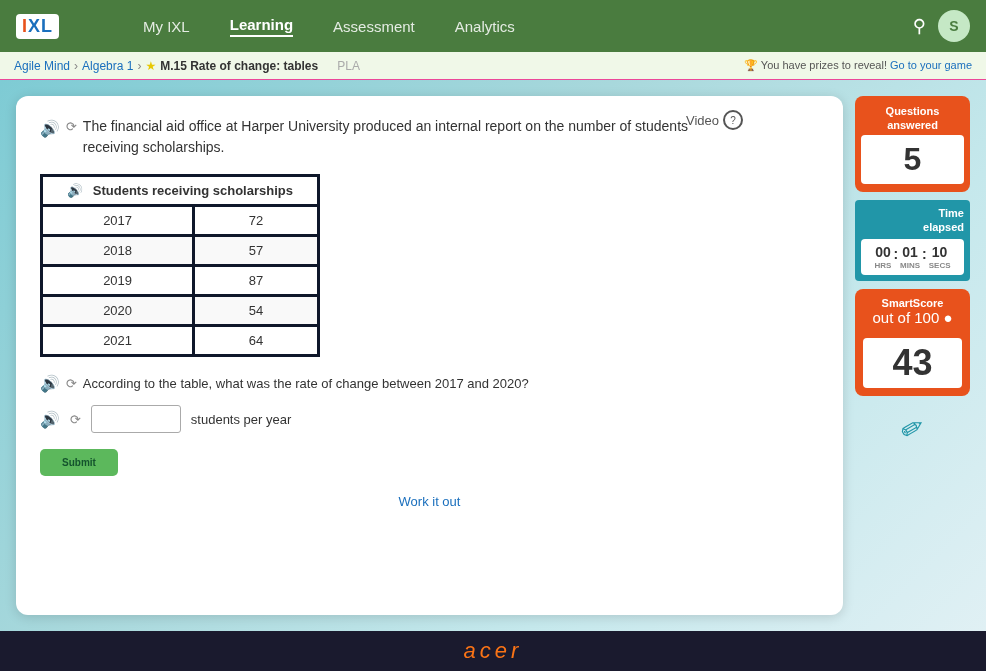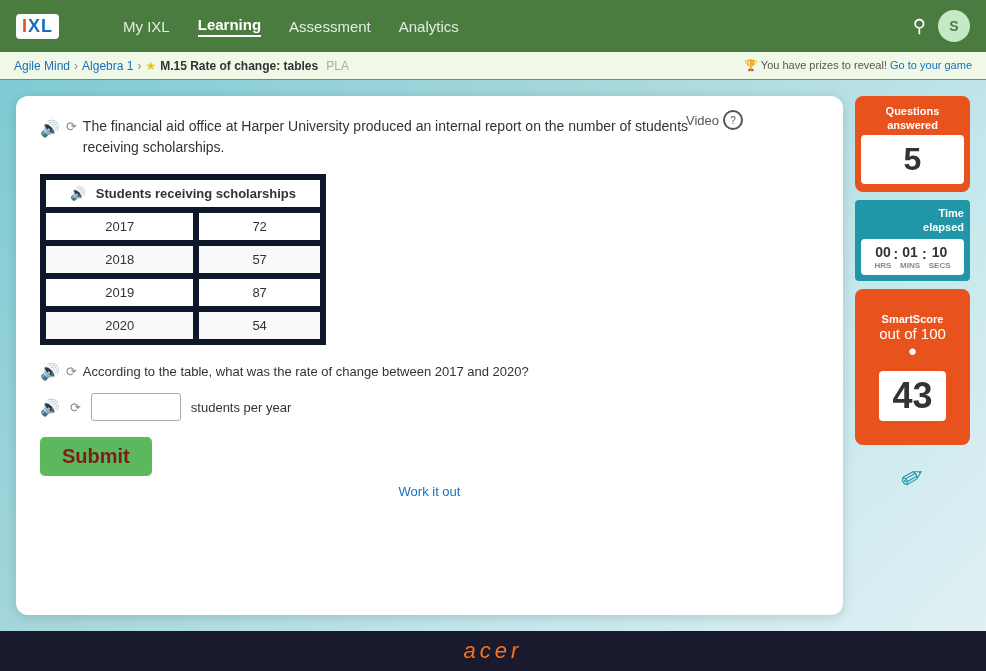--- a/index.html
+++ b/index.html
@@ -25,22 +25,22 @@
       padding: 2px 6px;
       border-radius: 4px;
       font-weight: 900;
       font-size: 18px;
       color: #1a6fbd;
       letter-spacing: 1px;
     }
     .logo-box span { color: #e8521c; }
     .nav-links {
       display: flex;
-      gap: 28px;
-      margin-left: 40px;
+      gap: 40px;
+      margin-left: 60px;
       align-items: center;
     }
     .nav-link {
       color: rgba(255,255,255,0.85);
       font-size: 15px;
       cursor: pointer;
       text-decoration: none;
     }
     .nav-link.active {
       color: white;
@@ -84,21 +84,21 @@
       justify-content: space-between;
       font-size: 12px;
       color: #555;
       height: 28px;
     }
     .breadcrumb-left { display: flex; align-items: center; gap: 4px; }
     .breadcrumb-link { color: #1a6fbd; cursor: pointer; text-decoration: none; }
     .breadcrumb-sep { color: #888; }
     .breadcrumb-star { color: #e8c800; }
     .breadcrumb-current { color: #333; font-weight: bold; }
-    .breadcrumb-pla { color: #aaa; margin-left: 4px; }
+    .breadcrumb-pla { color: #aaa; margin-left: 15px; }
     .prizes-text { color: #555; font-size: 11px; }
     .prizes-link { color: #1a6fbd; cursor: pointer; }
 
     
     .main-area {
       background: linear-gradient(135deg, #7ecbd4 0%, #a8d8dc 40%, #c5e8ec 70%, #e0f0f4 100%);
       height: calc(671px - 52px - 28px - 40px);
       display: flex;
       padding: 16px;
       gap: 12px;
@@ -186,21 +186,21 @@
       background: #2196a8;
       color: white;
       padding: 7px 24px;
       text-align: center;
       font-weight: bold;
       border: 1px solid #aaa;
     }
     .data-table td {
       padding: 6px 24px;
       text-align: center;
-      border: 6px solid #0f172a;
+      border: 3px solid #0f172a;
       background: white;
       color: #333;
     }
     .data-table tr:nth-child(even) td { background: #f9f9f9; }
 
     .speaker-sm {
       display: inline-block;
       font-size: 11px;
       color: #555;
     }
@@ -228,34 +228,34 @@
       padding: 0 6px;
       font-size: 13px;
       outline: none;
     }
     .answer-unit {
       font-size: 13px;
       color: #333;
     }
     .submit-btn {
       background: #5cb85c;
-      color: #7f1d1d;
+      color: #14532d;
       border: none;
       border-radius: 5px;
       padding: 8px 22px;
-      font-size: 20px;
+      font-size: 10px;
       font-weight: bold;
       cursor: pointer;
     }
     .work-it-out {
       color: #1a6fbd;
       font-size: 13px;
       text-align: center;
       cursor: pointer;
-      margin-top: 8px;
+      margin-top: 18px;
     }
 
     
     .right-sidebar {
       width: 115px;
       display: flex;
       flex-direction: column;
       gap: 8px;
     }
     .questions-answered-box {
@@ -316,21 +316,21 @@
       font-size: 14px;
       color: #333;
       font-weight: bold;
       margin-bottom: 6px;
     }
     .smartscore-box {
       background: #e8521c;
       color: white;
       border-radius: 8px;
       text-align: center;
-      padding: 24px;
+      padding: 8px;
       font-size: 11px;
       font-weight: bold;
     }
     .smartscore-sub {
       font-size: 15px;
       font-weight: normal;
     }
     .smartscore-num {
       font-size: 36px;
       font-weight: bold;
@@ -439,20 +439,24 @@
               <td>57</td>
             </tr>
             <tr>
               <td>2019</td>
               <td>87</td>
             </tr>
             <tr>
               <td>2020</td>
               <td>54</td>
             </tr>
+            <tr>
+              <td>2021</td>
+              <td>64</td>
+            </tr>
           </tbody>
       </table>
     </div>
 
     
     <div class="question2-text">
       <span class="speaker-icon">🔊</span>
       <span class="refresh-icon-sm">⟳</span>
       <span>According to the table, what was the rate of change between 2017 and 2020?</span>
     </div>

